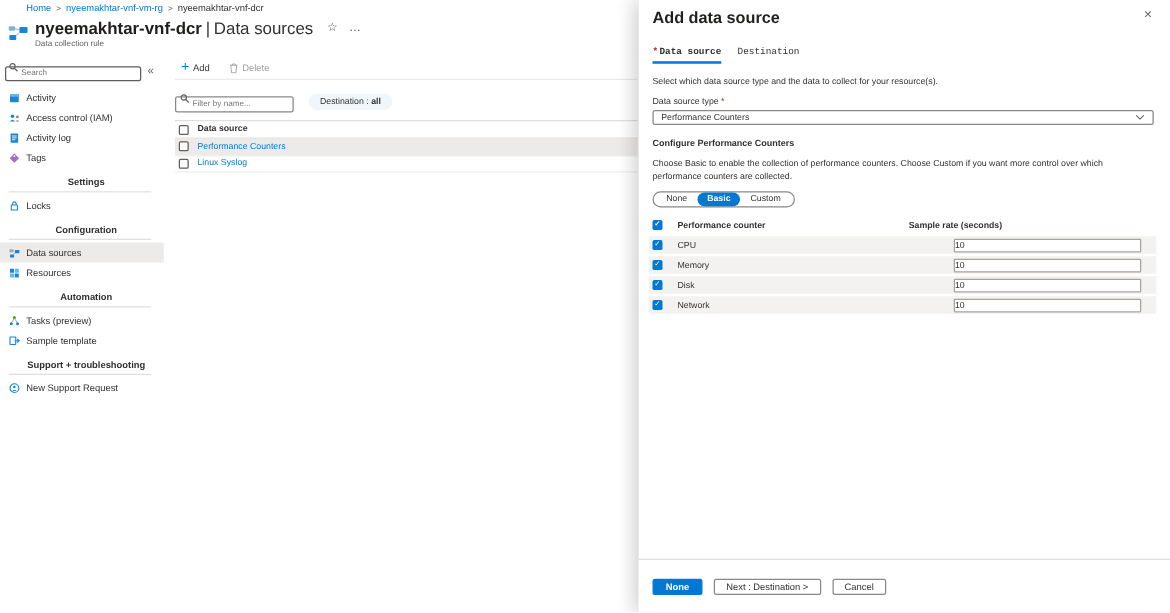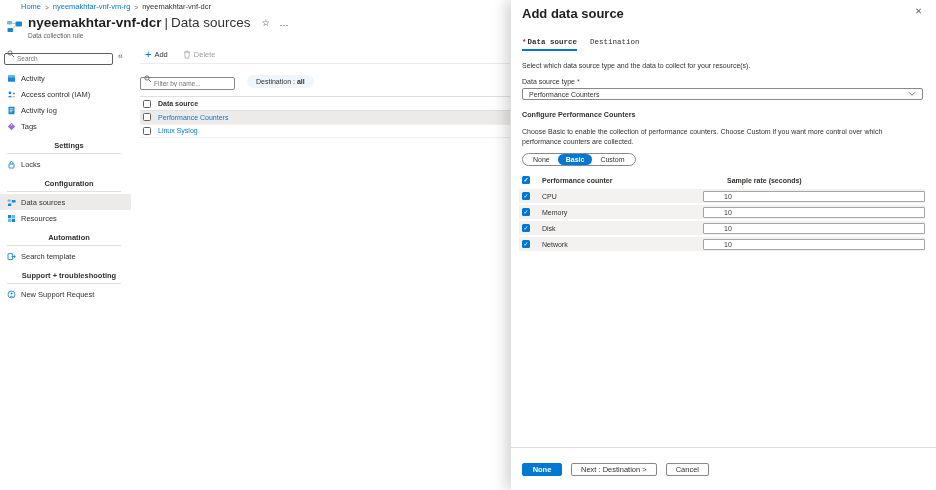--- a/index.html
+++ b/index.html
@@ -77,21 +77,21 @@
   .section-desc { margin-top:8px; font-size:7px; line-height:9.5px; max-width:402px; }
   .mode-toggle { margin-top:7px; display:inline-flex; align-items:center; border:1px solid #8a8886; border-radius:8px; height:13px; padding:0 2px; }
   .mode-opt { font-size:7px; padding:0 8px; height:11px; line-height:11px; border-radius:6px; color:#323130; cursor:pointer; }
   .mode-opt.selected { background:#0078d4; color:#fff; font-weight:700; }
   .p-table { margin-top:8px; margin-left:-3px; width:406px; }
   .pt-header { display:flex; align-items:center; height:12px; font-size:7px; font-weight:700; margin-bottom:3px; }
   .pt-row { display:flex; align-items:center; height:14px; background:#f3f2f1; margin-bottom:2px; font-size:7px; }
   .cbx { width:8px; height:8px; background:#0078d4; border-radius:1.5px; color:#fff; font-size:6px; line-height:8px; text-align:center; margin:0 0 0 3px; flex:none; cursor:pointer; }
   .pt-c2 { margin-left:12px; width:185px; }
   .pt-c3 { flex:1; }
-  .rate-input { width:222px; height:11px; border:1px solid #a6a4a2; border-radius:1px; font-size:7px; padding:0 20px; font-family:inherit; color:#323130; background:#fff; outline:none;margin-left:36px; }
+  .rate-input { width:150px; height:11px; border:1px solid #a6a4a2; border-radius:1px; font-size:7px; padding:0 0; font-family:inherit; color:#323130; background:#fff; outline:none;margin-left:36px; }
   .p-footer { position:absolute; left:0; right:0; bottom:0; height:43px; border-top:1px solid #e1dfdd; background:#fff; padding:15px 0 0 11px; display:flex; gap:9px; }
   .btn { font-size:7.5px; height:13px; display:inline-flex; align-items:center; justify-content:center; border-radius:2px; cursor:pointer; line-height:13px; }
   .btn-primary { background:#0078d4; border:1px solid #0078d4; color:#fff; width:40px; font-weight:600; }
   .btn-secondary { background:#fff; border:1px solid #8a8886; padding:0 9px; color:#323130; }
 </style>
 </head>
 <body>
 
 <div id="screen">
 
@@ -196,24 +196,33 @@
             <rect x="1" y="4.8" width="3.2" height="3.2" fill="#5fb8f4"></rect>
             <rect x="4.8" y="4.8" width="3.2" height="3.2" fill="#1b84d8"></rect>
           </svg>
         <span>Resources</span>
       </div>
 
       <div class="nav-header">Automation</div>
       <div class="nav-divider"></div>
       <div class="nav-item">
         <svg class="ni-icon" viewBox="0 0 9 9">
+            <path d="M4.5 2.6 L2 6.4 M4.5 2.6 L7 6.4" stroke="#8a8886" stroke-width="0.6" fill="none"></path>
+            <circle cx="4.5" cy="2" r="1.2" fill="#57a300"></circle>
+            <circle cx="2" cy="7" r="1.2" fill="#1b84d8"></circle>
+            <circle cx="7" cy="7" r="1.2" fill="#1b84d8"></circle>
+          </svg>
+        <span>Tasks (preview)</span>
+      </div>
+      <div class="nav-item">
+        <svg class="ni-icon" viewBox="0 0 9 9">
             <rect x="1" y="1.6" width="4.6" height="6" rx="0.4" fill="none" stroke="#1b84d8" stroke-width="0.9"></rect>
             <path d="M4.6 4.6 H8.2 M6.8 3.1 L8.4 4.6 L6.8 6.1" stroke="#1b84d8" stroke-width="0.9" fill="none"></path>
           </svg>
-        <span>Search template</span>
+        <span>Sample template</span>
       </div>
 
       <div class="nav-header">Support + troubleshooting</div>
       <div class="nav-divider"></div>
       <div class="nav-item">
         <svg class="ni-icon" viewBox="0 0 9 9">
             <circle cx="4.5" cy="4.5" r="3.5" fill="none" stroke="#1b84d8" stroke-width="0.9"></circle>
             <circle cx="4.5" cy="3.6" r="1" fill="#1b84d8"></circle>
             <path d="M2.8 6.7 q1.7 -1.9 3.4 0 z" fill="#1b84d8"></path>
           </svg>

